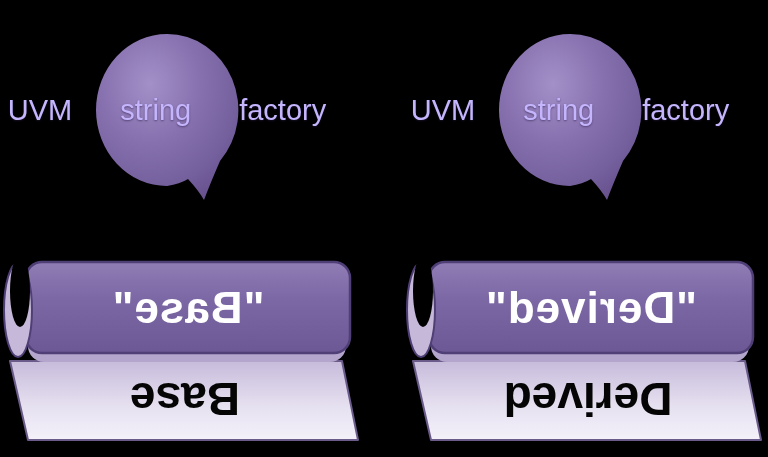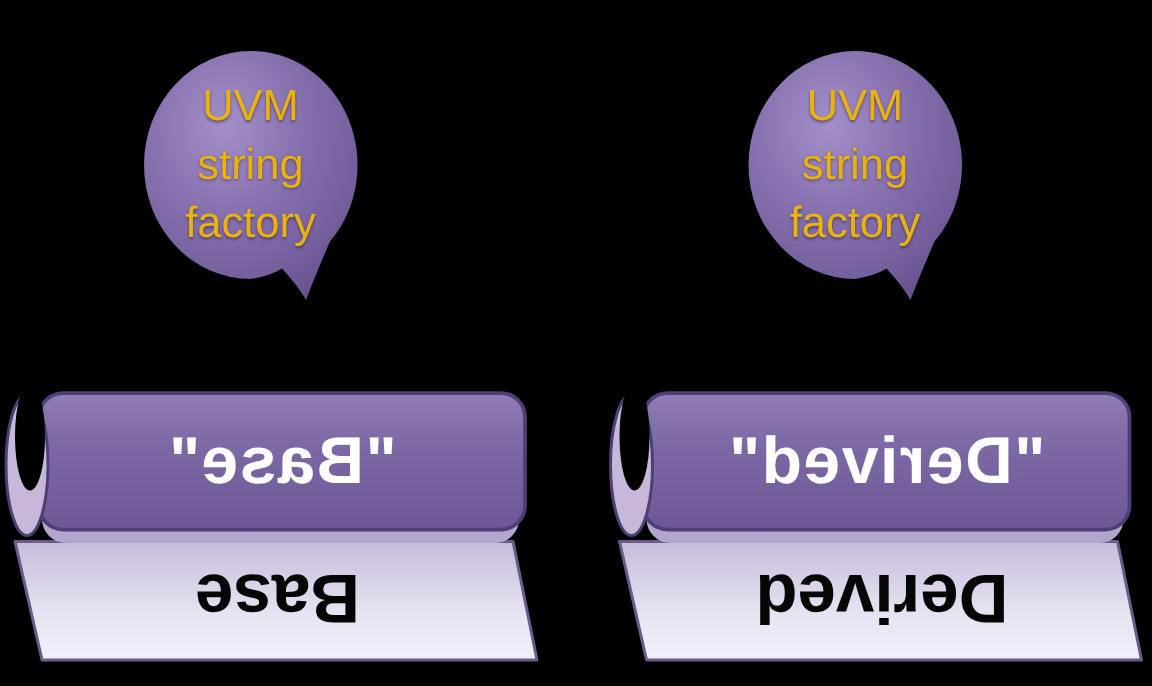--- a/index.html
+++ b/index.html
@@ -27,28 +27,29 @@
     width: 150px;
     height: 180px;
   }
   .balloon-text {
     position: absolute;
     left: 95px;
     top: 40px;
     width: 140px;
     height: 140px;
     display: flex;
-    flex-direction: column;
+    flex-direction: row;
     align-items: center;
     justify-content: center;
-    color: #eab308;
+    color: #c4b5fd;
     font-size: 29px;
     line-height: 39px;
     text-align: center;
     text-shadow: 0 1px 2px rgba(40,25,70,.55);
+    gap: 48px;
   }
   .press-svg {
     position: absolute;
     left: 0;
     top: 250px;
     width: 365px;
     height: 200px;
   }
   .roller-label {
     position: absolute;

